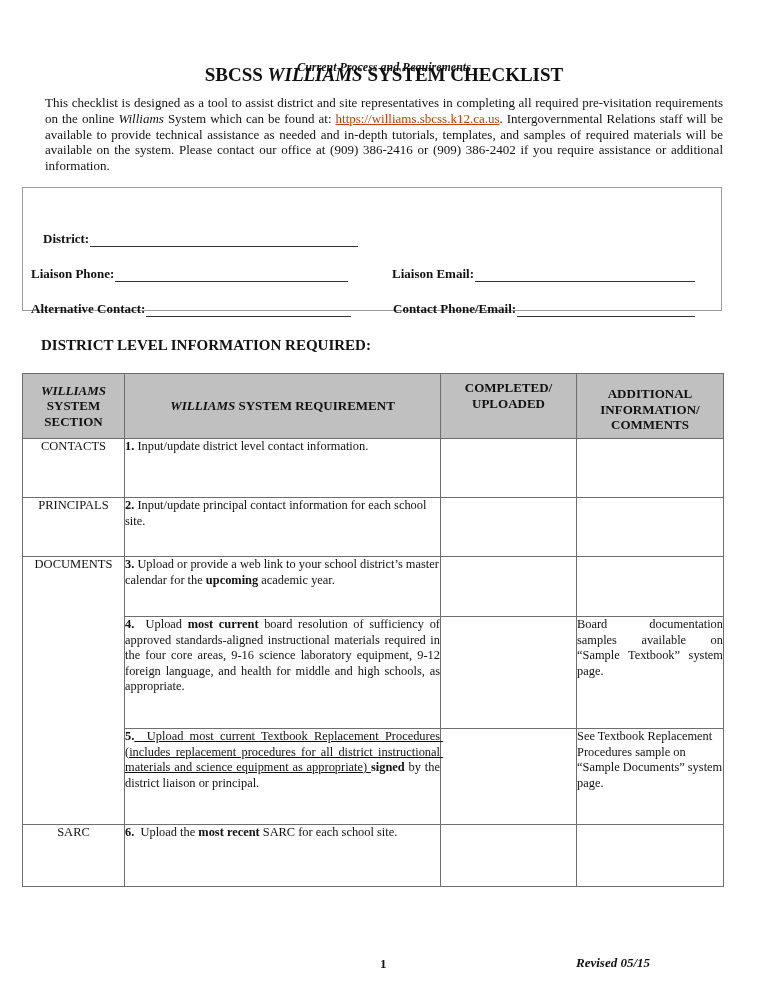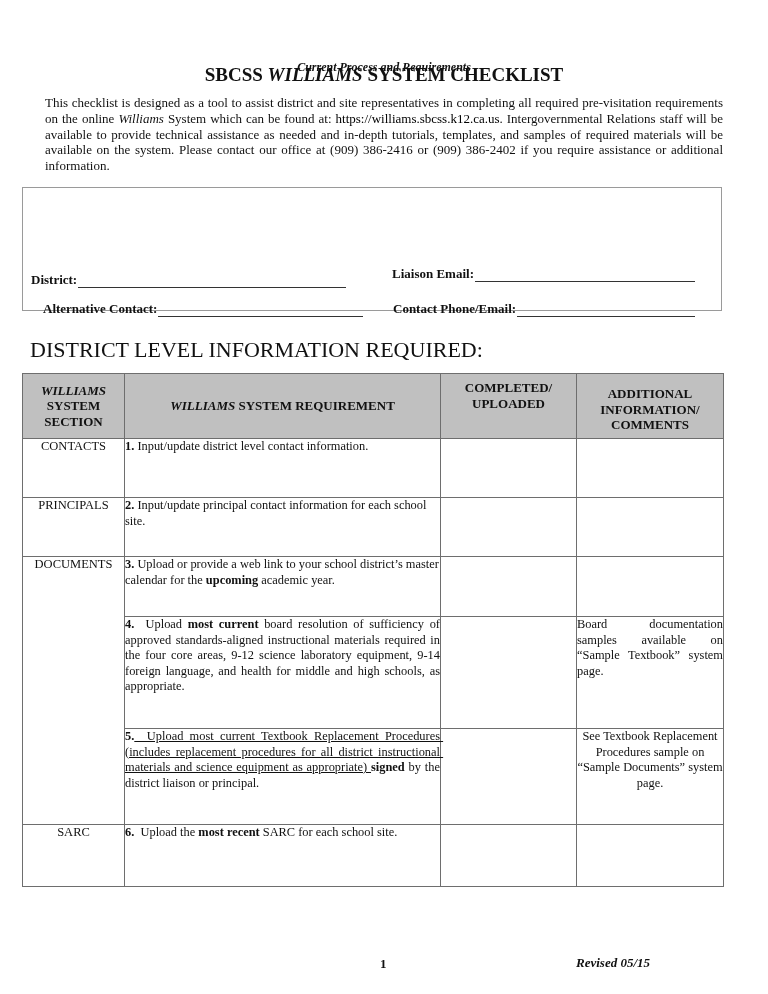--- a/index.html
+++ b/index.html
@@ -12,56 +12,56 @@
     font-weight: bold; font-size: 19px; letter-spacing: 0px; margin-top: 28px;
   }
   .subtitle {
     position: absolute; top: 60px; left: 0; width: 768px; text-align: center;
     font-weight: bold; font-style: italic; font-size: 12px;
   }
   .intro {
     position: absolute; top: 95px; left: 45px; width: 678px;
     font-size: 13px; line-height: 15.8px; text-align: justify;
   }
-  .intro a { color: #000000; }
+  .intro a { color: #c2410c; text-decoration: underline; }
 
   .form-box {
     position: absolute; top: 187px; left: 22px; width: 700px; height: 124px;
     border: 1px solid #9a9a9a; box-sizing: border-box;
   }
   .form-row {
     position: absolute; left: 8px; width: 684px; height: 18px;
     font-weight: bold; font-size: 13px;
   }
   .field { position: absolute; top: 0; display: flex; align-items: flex-end; }
   .field .lbl { white-space: nowrap; }
   .field .line { border-bottom: 1.5px solid #333; height: 14px; margin-left: 1px; }
 
   .section-heading {
-    position: absolute; top: 337px; left: 30px;
-    font-weight: normal; font-size: 22px;
+    position: absolute; top: 337px; left: 41px;
+    font-weight: bold; font-size: 15px;
   }
 
   table.req {
     position: absolute; top: 373px; left: 22px; width: 701px;
     border-collapse: collapse; table-layout: fixed;
     font-size: 12.4px;
   }
   table.req td, table.req th {
     border: 1px solid #6e6e6e; padding: 0; vertical-align: top;
   }
   table.req th {
     background: #c0c0c0; font-weight: bold; vertical-align: middle; text-align: center;
     font-size: 13px; line-height: 15.5px;
   }
   th .it { font-style: italic; }
   td.sec { text-align: center; vertical-align: middle; font-size: 12.5px; }
   td.req-text { padding: 2px 6px 0 6px; line-height: 15.6px; text-align: justify; }
   td.req-text.left { text-align: left; }
-  td.comment { padding: 2px 6px 0 6px; line-height: 15.6px; text-align: center; }
+  td.comment { padding: 2px 6px 0 6px; line-height: 15.6px; }
   td.comment.justify { text-align: justify; }
   .num { font-weight: bold; }
   b { font-weight: bold; }
 
   .page-num {
     position: absolute; top: 956px; left: 380px; font-weight: bold; font-size: 13px;
   }
   .revised {
     position: absolute; top: 955px; left: 576px; font-weight: bold; font-style: italic; font-size: 13px;
   }
@@ -69,33 +69,37 @@
 </head>
 <body>
 
 <div class="title"><span>SBCSS </span><i>WILLIAMS</i><span> SYSTEM CHECKLIST</span></div>
 <div class="subtitle">Current Process and Requirements</div>
 
 <div class="intro"><span>This checklist is designed as a tool to assist district and site representatives in completing all required pre-visitation requirements on the online </span><i>Williams</i><span> System which can be found at: </span><a>https://williams.sbcss.k12.ca.us</a><span>. Intergovernmental Relations staff will be available to provide technical assistance as needed and in-depth tutorials, templates, and samples of required materials will be available on the system. Please contact our office at (909) 386-2416 or (909) 386-2402 if you require assistance or additional information.</span></div>
 
 <div class="form-box">
   <div class="form-row" style="top:43px;">
-    <div class="field" style="left:0;margin-top:41px;">
+    <div class="field" style="left:12px;">
       <span class="lbl">District:</span>
       <span class="line" style="width:268px;"></span>
     </div>
   </div>
   <div class="form-row" style="top:78px;">
+    <div class="field" style="left:0;">
+      <span class="lbl">Liaison Phone: </span>
+      <span class="line" style="width:233px;"></span>
+    </div>
     <div class="field" style="left:361px;">
       <span class="lbl">Liaison Email:</span>
       <span class="line" style="width:220px;"></span>
     </div>
   </div>
   <div class="form-row" style="top:112px; top:113px;">
-    <div class="field" style="left:12px;">
+    <div class="field" style="left:0;">
       <span class="lbl">Alternative Contact:</span>
       <span class="line" style="width:205px;"></span>
     </div>
     <div class="field" style="left:362px;align-items:flex-end;">
       <span class="lbl">Contact Phone/Email:</span>
       <span class="line" style="width:178px;"></span>
     </div>
   </div>
 </div>
 
@@ -129,21 +133,21 @@
       <td></td>
       <td class="comment"></td>
     </tr>
     <tr style="height:60px;">
       <td class="sec" rowspan="3">DOCUMENTS</td>
       <td class="req-text left"><span class="num">3.</span><span> Upload or provide a web link to your school district’s master calendar for the </span><b>upcoming</b><span> academic year.</span></td>
       <td></td>
       <td class="comment"></td>
     </tr>
     <tr style="height:112px;">
-      <td class="req-text"><span class="num">4.</span><span style="white-space:pre-wrap;">  Upload </span><b>most current</b><span> board resolution of sufficiency of approved standards-aligned instructional materials required in the four core areas, 9-12 science laboratory equipment, 9-14 foreign language, and health for middle and high schools, as appropriate.</span></td>
+      <td class="req-text"><span class="num">4.</span><span style="white-space:pre-wrap;">  Upload </span><b>most current</b><span> board resolution of sufficiency of approved standards-aligned instructional materials required in the four core areas, 9-16 science laboratory equipment, 9-12 foreign language, and health for middle and high schools, as appropriate.</span></td>
       <td></td>
       <td class="comment justify">Board documentation samples available on “Sample Textbook” system page.</td>
     </tr>
     <tr style="height:96px;">
       <td class="req-text"><span class="num">5.</span><span style="white-space:pre-wrap;text-decoration:underline;">  Upload most current Textbook Replacement Procedures (includes replacement procedures for all district instructional materials and science equipment as appropriate) </span><b>signed</b><span> by the district liaison or principal.</span></td>
       <td></td>
       <td class="comment">See Textbook Replacement Procedures sample on “Sample Documents” system page.</td>
     </tr>
     <tr style="height:62px;">
       <td class="sec">SARC</td>

